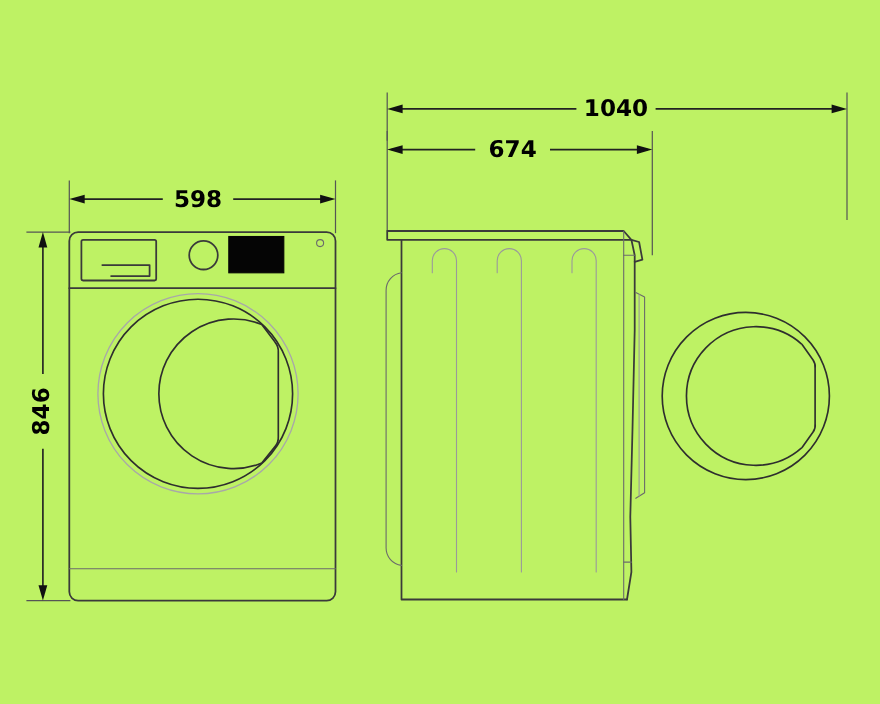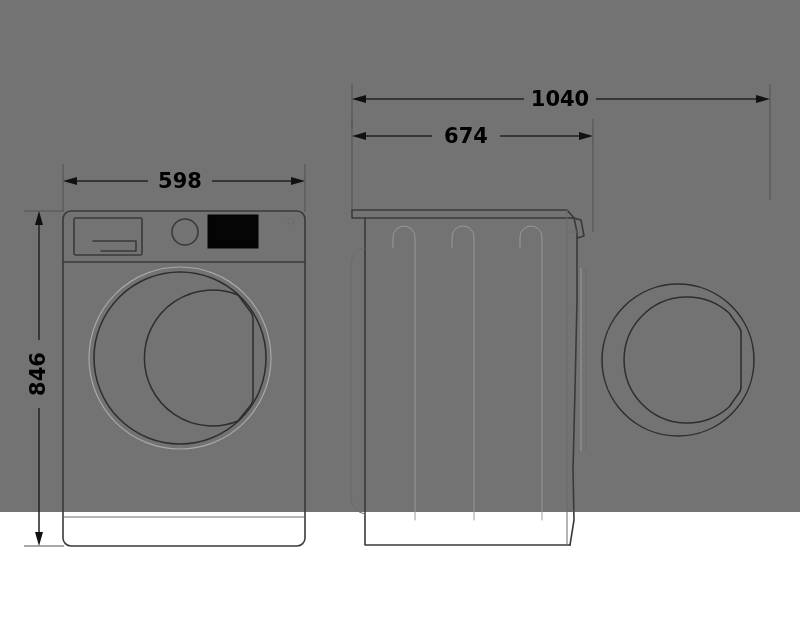--- a/index.html
+++ b/index.html
@@ -9,22 +9,22 @@
   }
   body {
     width: 800px;
     height: 640px;
     font-family: "Liberation Sans", sans-serif;
     overflow: hidden;
   }
   #drawing-root {
     position: relative;
     width: 800px;
-    height: 512px;
-    background: #737373;
+    height: 640px;
+    background: #bef264;
   }
   svg.tech-drawing {
     display: block;
     width: 800px;
     height: 640px;
   }
   .outline {
     fill: none;
     stroke: #3a3a3a;
     stroke-width: 1.6;

